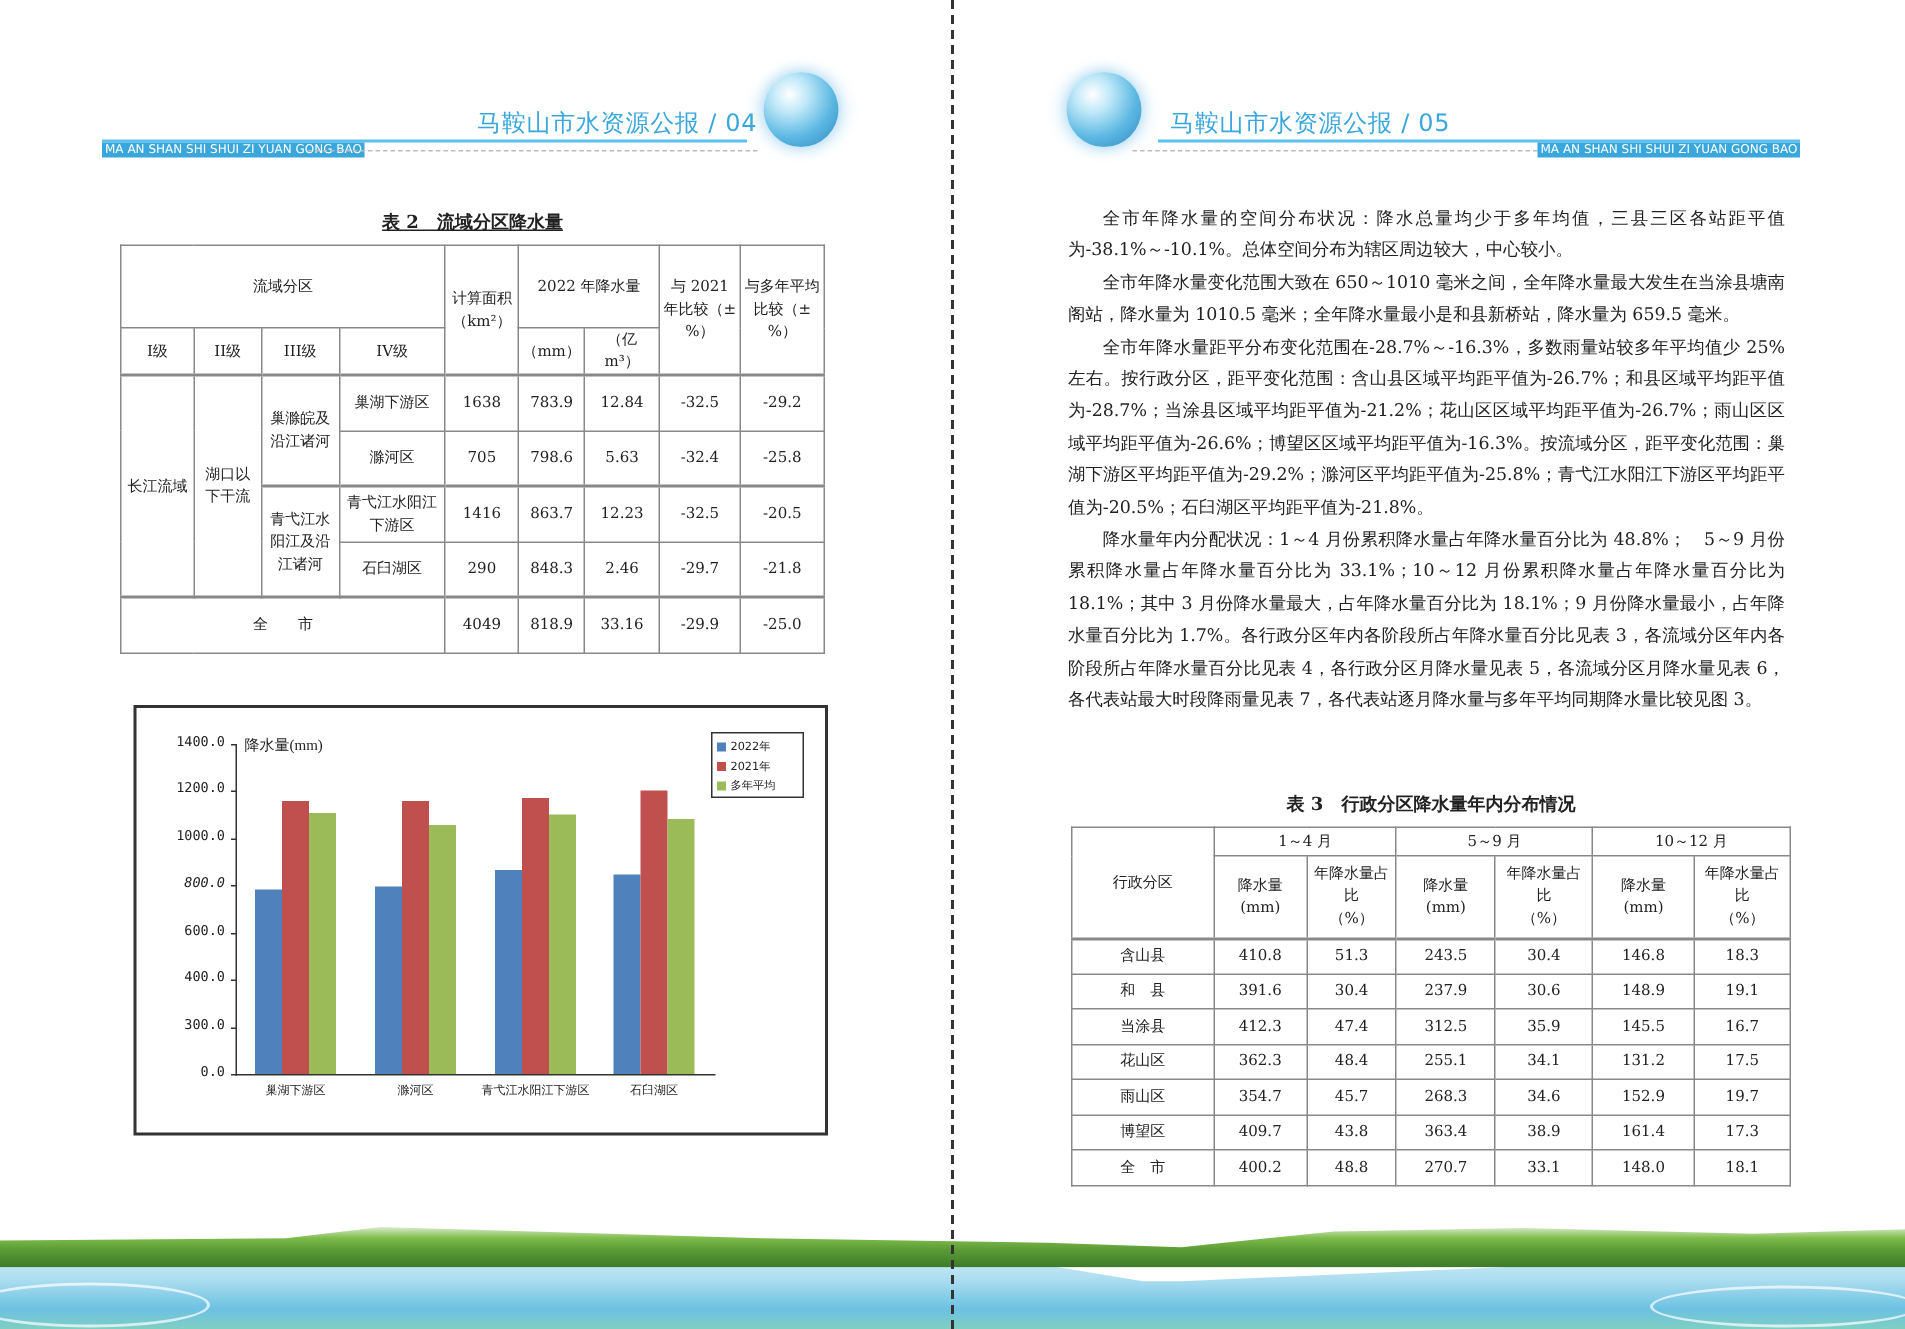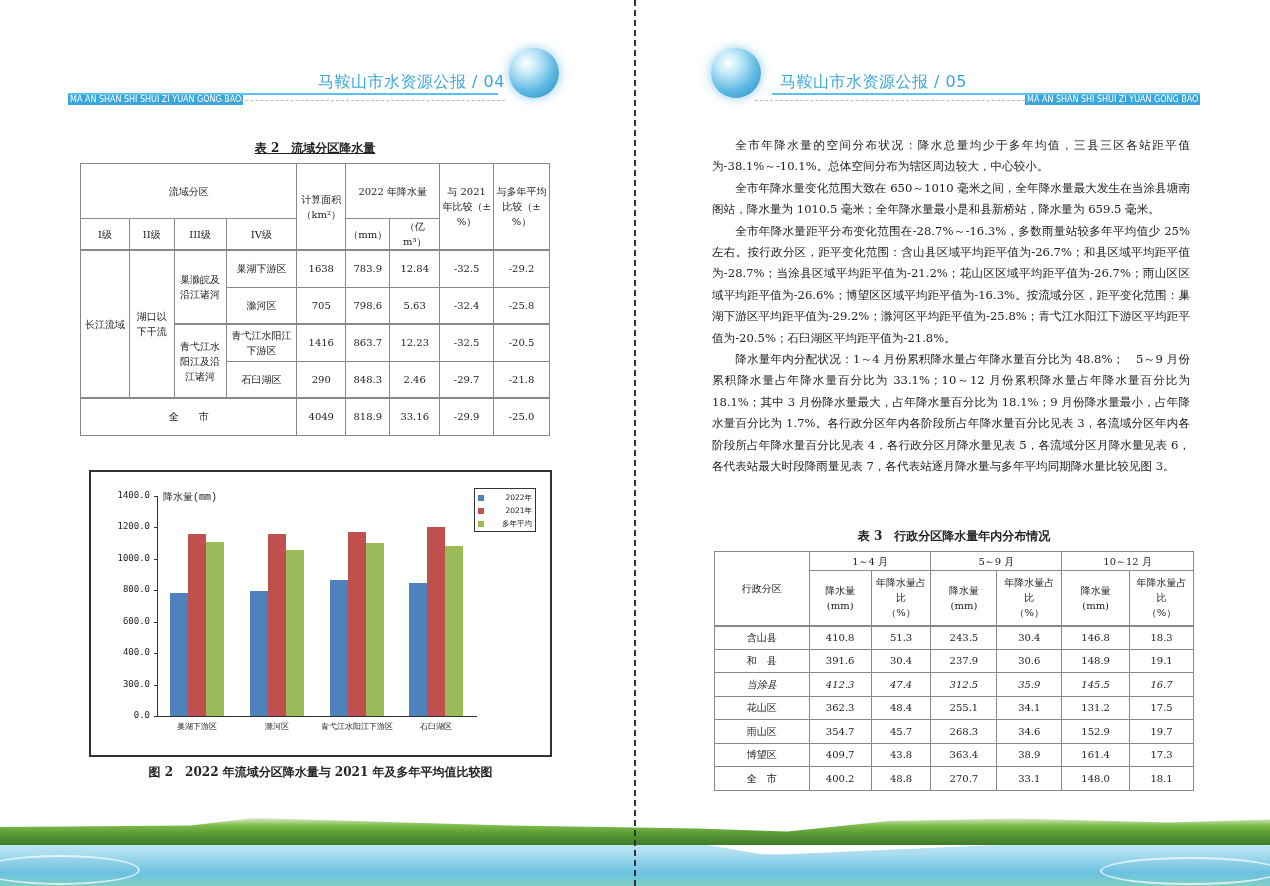--- a/index.html
+++ b/index.html
@@ -30,23 +30,23 @@
   .para { position: absolute; left: 712px; width: 478px; font-size: 11.6px; line-height: 21.4px; text-align: justify; }
   .para p { text-indent: 2em; }
 
   
   .chart-box { position: absolute; left: 89px; top: 470px; width: 463px; height: 287px; border: 2px solid #333; background: #fff; }
   .yaxis-lbl { position: absolute; font-family: "DejaVu Sans Mono", monospace; font-size: 9px; text-align: right; width: 50px; }
   .axis-line { position: absolute; background: #333; }
   .bar { position: absolute; }
   .xcat { position: absolute; font-family: "DejaVu Sans", sans-serif; font-size: 8px; text-align: center; width: 90px; }
   .legend { position: absolute; left: 474px; top: 488px; width: 62px; height: 44px; border: 1px solid #333; background: #fff; font-family: "DejaVu Sans", sans-serif; font-size: 7.5px; padding: 2px 3px; }
-  .legend .row { display: flex; align-items: center; height: 13px; justify-content: space-between; }
+  .legend .row { display: flex; align-items: center; height: 13px; }
   .legend .sw { width: 6px; height: 6px; margin-right: 3px; }
-  .ytitle { position: absolute; left: 163px; top: 490px; font-family: Liberation Mono, monospace; font-size: 10px; }
+  .ytitle { position: absolute; left: 163px; top: 490px; font-family: Liberation Serif, serif; font-size: 10px; }
   .fig-cap { position: absolute; left: 89px; top: 764px; width: 463px; text-align: center; font-weight: bold; font-size: 12px; }
 
   
   .footer { position: absolute; left: 0; top: 815px; width: 1270px; height: 71px; z-index: 2; }
   .trees { position: absolute; left: 0; top: 0; width: 1270px; height: 30px;
            background: linear-gradient(180deg, rgba(255,255,255,0) 0%, #7dbb4a 35%, #5c9c35 60%, #3d7a2a 100%); clip-path: polygon(0 40%, 15% 35%, 20% 10%, 28% 20%, 40% 35%, 55% 45%, 62% 55%, 70% 20%, 80% 12%, 92% 25%, 100% 15%, 100% 100%, 0 100%); }
   .water { position: absolute; left: 0; top: 18px; width: 1270px; height: 53px;
            background: linear-gradient(180deg, #d9f0f8 0%, #a8dcef 40%, #6cc1e2 75%, #7fcfc2 100%); clip-path: polygon(0 0, 35% 0, 55% 20%, 60% 40%, 62% 40%, 100% 0, 100% 100%, 0 100%); }
   .ripple { position: absolute; border-radius: 50%; border: 2px solid rgba(255,255,255,0.7); }
 </style>
@@ -140,21 +140,21 @@
 
   <div class="chart-box"></div>
   <div class="ytitle">降水量(mm)</div>
   <div id="ytick-container">
       <div class="yaxis-lbl" style="left: 100px; top: 490px;">1400.0</div>
       <div class="axis-line" style="left: 154px; width: 4px; height: 1px; top: 496px;"></div>
       <div class="yaxis-lbl" style="left: 100px; top: 521.429px;">1200.0</div>
       <div class="axis-line" style="left: 154px; width: 4px; height: 1px; top: 527.429px;"></div>
       <div class="yaxis-lbl" style="left: 100px; top: 552.857px;">1000.0</div>
       <div class="axis-line" style="left: 154px; width: 4px; height: 1px; top: 558.857px;"></div>
-      <div class="yaxis-lbl" style="left: 100px; top: 584.286px;">800.0</div>
+      <div class="yaxis-lbl" style="left: 100px; top: 584.286px; font-style: italic;">800.0</div>
       <div class="axis-line" style="left: 154px; width: 4px; height: 1px; top: 590.286px;"></div>
       <div class="yaxis-lbl" style="left: 100px; top: 615.714px;">600.0</div>
       <div class="axis-line" style="left: 154px; width: 4px; height: 1px; top: 621.714px;"></div>
       <div class="yaxis-lbl" style="left: 100px; top: 647.143px;">400.0</div>
       <div class="axis-line" style="left: 154px; width: 4px; height: 1px; top: 653.143px;"></div>
       <div class="yaxis-lbl" style="left: 100px; top: 678.571px;">300.0</div>
       <div class="axis-line" style="left: 154px; width: 4px; height: 1px; top: 684.571px;"></div>
       <div class="yaxis-lbl" style="left: 100px; top: 710px;">0.0</div>
       <div class="axis-line" style="left: 154px; width: 4px; height: 1px; top: 716px;"></div>
     </div>
@@ -189,21 +189,20 @@
     <div class="row">
         <span class="sw" style="background:#c0504d"></span>
         <span>2021年</span>
       </div>
     <div class="row">
         <span class="sw" style="background:#9bbb59"></span>
         <span>多年平均</span>
       </div>
   </div>
 
-  <div class="fig-cap">图 2　2022 年流域分区降水量与 2021 年及多年平均值比较图</div>
 </div>
 
 <div class="spine"></div>
 
 <div class="page right">
   <div class="splash" style="left:60px;"></div>
   <div class="orb" style="left:76px;"></div>
   <div class="hdr-title" style="left:145px;">马鞍山市水资源公报 / 05</div>
   <div class="hdr-rule" style="left:137px; width:428px;"></div>
   <div class="hdr-dash" style="left:120px; width:270px;"></div>
@@ -257,21 +256,21 @@
       </tr>
       <tr style="height: 23.5px; padding-left: 30px;">
         <td>和　县</td>
         <td>391.6</td>
         <td>30.4</td>
         <td>237.9</td>
         <td>30.6</td>
         <td>148.9</td>
         <td>19.1</td>
       </tr>
-      <tr style="height: 23.5px; font-style: italic;">
+      <tr style="height: 23.5px;">
         <td>当涂县</td>
         <td>412.3</td>
         <td>47.4</td>
         <td>312.5</td>
         <td>35.9</td>
         <td>145.5</td>
         <td>16.7</td>
       </tr>
       <tr style="height: 23.5px;">
         <td>花山区</td>

